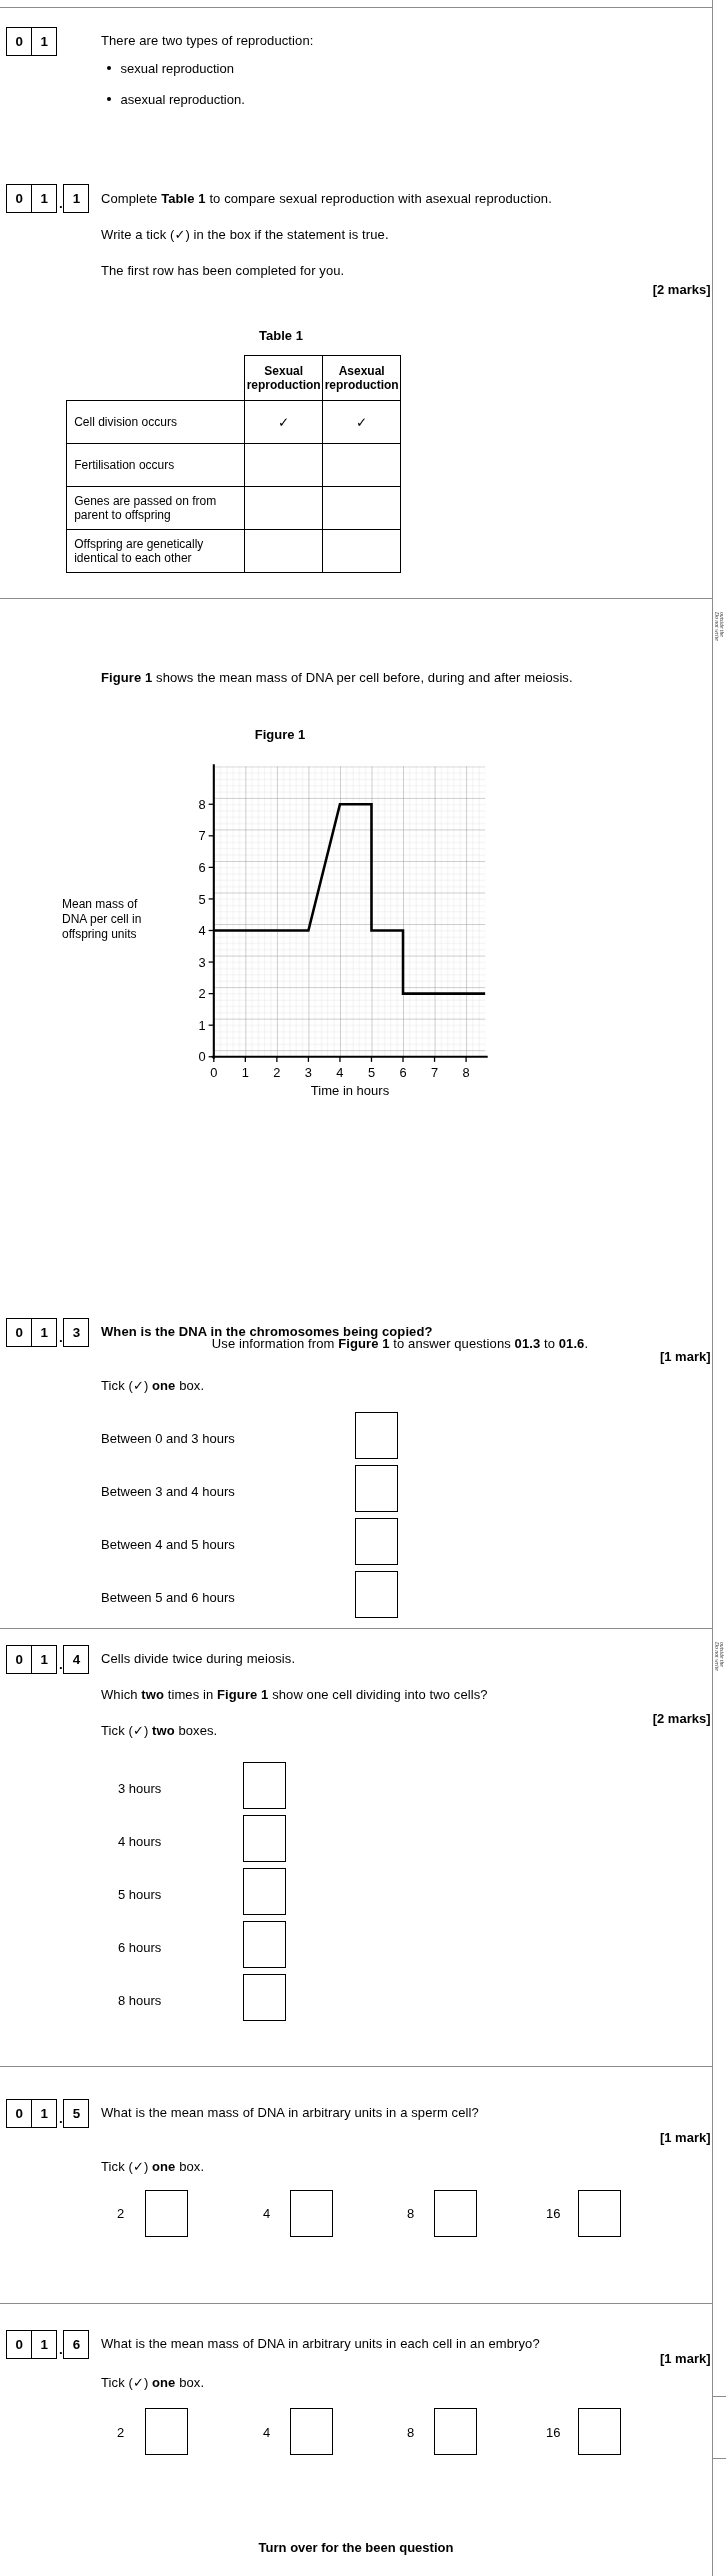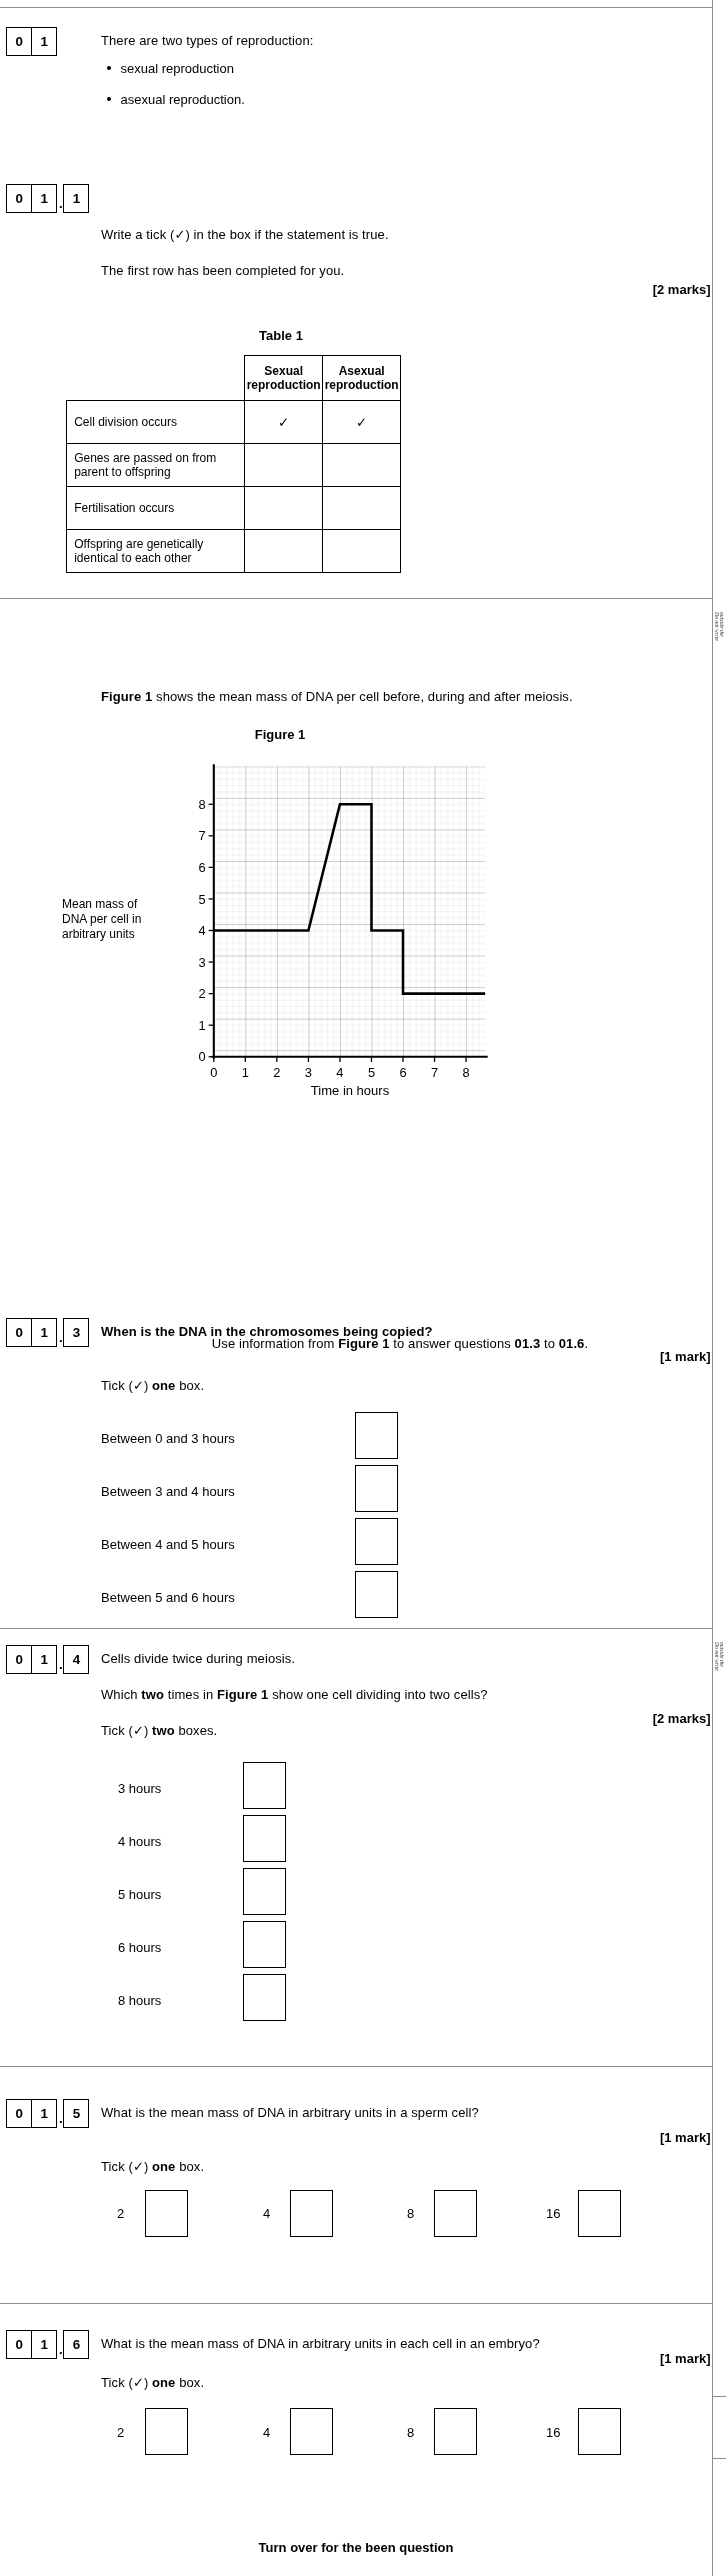--- a/index.html
+++ b/index.html
@@ -100,20 +100,21 @@
     <div class="bl">asexual reproduction.</div>
   </div>
 
   <div class="qnum" style="left:6.2px;top:184px;">
     <div class="cell">0</div>
     <div class="cell">1</div>
     <div class="dot">.</div>
     <div class="cell">1</div>
   </div>
 
+  <div class="txt" style="left:101px;top:190px;width:587px;"><span>Complete </span><b>Table 1</b><span> to compare sexual reproduction with asexual reproduction.</span></div>
 
   <div class="txt" style="left:101px;top:262px;width:587px;">The first row has been completed for you.</div>
   <div class="txt" style="left:101px;top:226px;width:587px;">Write a tick (✓) in the box if the statement is true.</div>
   <div class="marks" style="top:282px;">[2 marks]</div>
 
   <div class="caption" style="left:0;top:328px;width:562px;">Table 1</div>
 
   <table class="tbl" style="left:66px;top:355px;">
     <thead>
       <tr>
@@ -128,42 +129,42 @@
         </th>
       </tr>
     </thead>
     <tbody>
       <tr>
         <td class="rowlabel">Cell division occurs</td>
         <td class="tickcell">✓</td>
         <td class="tickcell">✓</td>
       </tr>
       <tr>
+        <td class="rowlabel">Fertilisation occurs</td>
+        <td class="tickcell"></td>
+        <td class="tickcell"></td>
+      </tr>
+      <tr>
         <td class="rowlabel">Genes are passed on from parent to offspring</td>
-        <td class="tickcell"></td>
-        <td class="tickcell"></td>
-      </tr>
-      <tr>
-        <td class="rowlabel">Fertilisation occurs</td>
         <td class="tickcell"></td>
         <td class="tickcell"></td>
       </tr>
       <tr>
         <td class="rowlabel">Offspring are genetically identical to each other</td>
         <td class="tickcell"></td>
         <td class="tickcell"></td>
       </tr>
     </tbody>
   </table>
 
   <div class="rule-h" style="top:598px;"></div>
   <div class="sidenote" style="left:720px;top:612px;">Do not write</div>
   <div class="sidenote" style="left:725px;top:612px;">outside the</div>
 
-  <div class="txt" style="left:101px;top:669px;width:598px;margin-top:19px;"><b>Figure 1</b><span> shows the mean mass of DNA per cell before, during and after meiosis.</span></div>
+  <div class="txt" style="left:101px;top:669px;width:598px;"><b>Figure 1</b><span> shows the mean mass of DNA per cell before, during and after meiosis.</span></div>
 
   <div class="caption" style="left:0;top:727px;width:560px;">Figure 1</div>
 
   <div class="chartwrap" style="left:134px;top:757px;width:381px;height:340px;">
     <svg width="381" height="340" viewBox="0 0 740 660">
       <defs>
         <pattern id="minorgrid" width="12.25" height="12.25" patternUnits="userSpaceOnUse">
           <path d="M 12.25 0 L 0 0 0 12.25" fill="none" stroke="#cfcfcf" stroke-width="1"></path>
         </pattern>
         <pattern id="majorgrid" width="61.25" height="61.25" patternUnits="userSpaceOnUse">
@@ -227,21 +228,21 @@
           <text x="490" y="604">8</text>
         </g>
 
         <polyline points="0,318.8 183.75,318.8 245,73.6 306.25,73.6 306.25,318.8 367.5,318.8 367.5,441.4 527,441.4" fill="none" stroke="#000" stroke-width="5" stroke-linejoin="miter" stroke-linecap="butt"></polyline>
       </g>
     </svg>
 
     <div class="ylabel" style="left:-72px;top:140px;width:82px;">
       <div>Mean mass of</div>
       <div>DNA per cell in</div>
-      <div>arbitrary units</div>
+      <div>offspring units</div>
     </div>
     <div class="xlabel" style="left:80px;top:326px;width:272px;">Time in hours</div>
   </div>
 
   <div class="txt" style="left:101px;top:1335px;width:598px;text-align:center;"><span>Use information from </span><b>Figure 1</b><span> to answer questions </span><b>01.3</b><span> to </span><b>01.6</b><span>.</span></div>
 
   <div class="qnum" style="left:6.2px;top:1318px;">
     <div class="cell">0</div>
     <div class="cell">1</div>
     <div class="dot">.</div>

